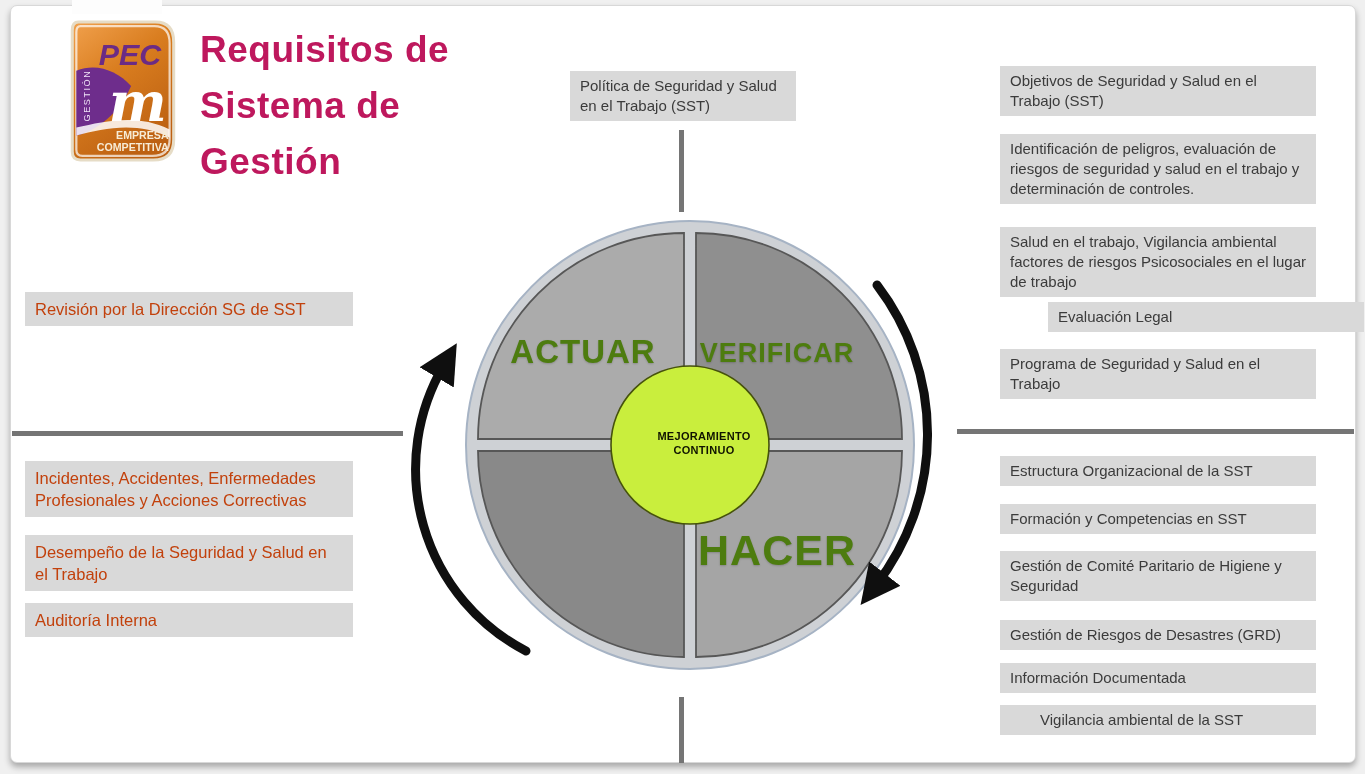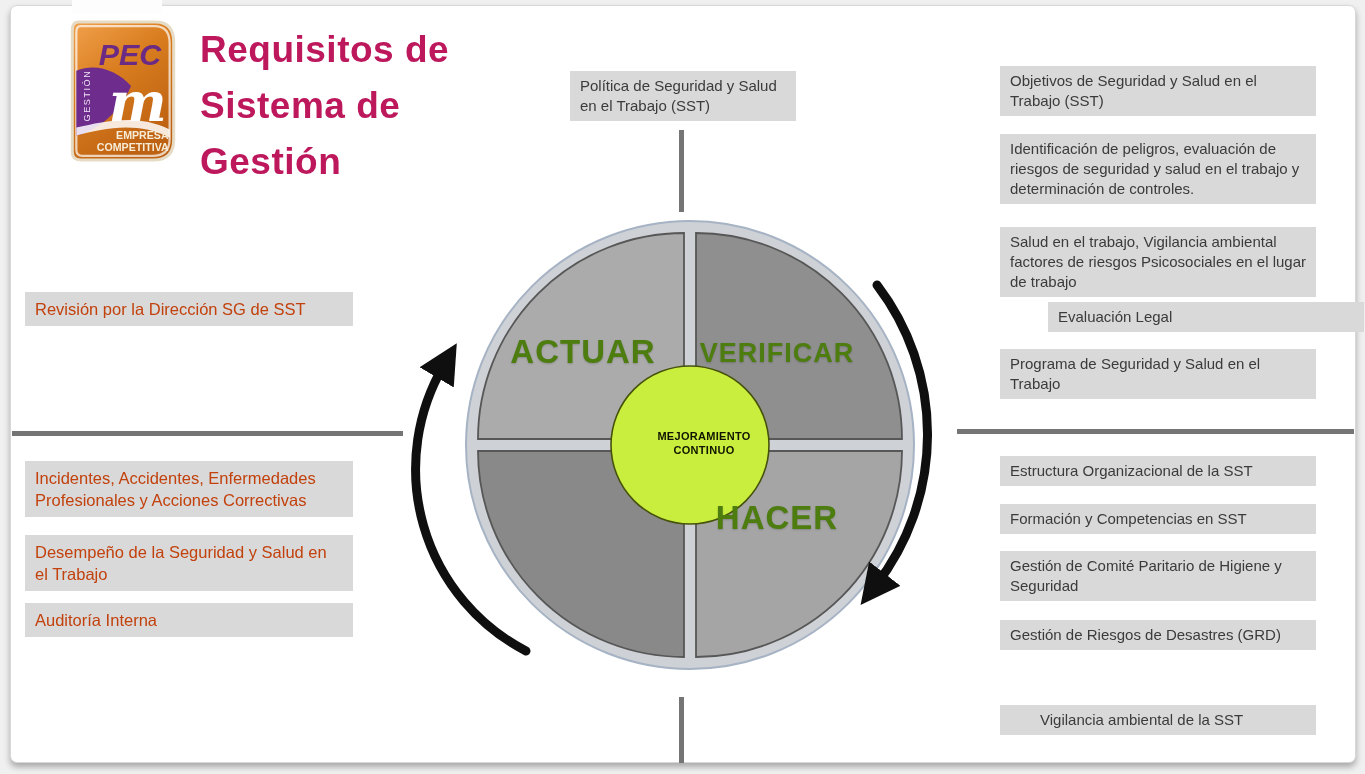--- a/index.html
+++ b/index.html
@@ -72,37 +72,38 @@
     <path d="M300,240 L300,34 A206,206 0 0 1 506,240 Z" transform="translate(6,-6)" stroke="#575757" stroke-width="1.8" fill="#8f8f8f"></path>
     <path d="M300,240 L94,240 A206,206 0 0 0 300,446 Z" transform="translate(-6,6)" stroke="#575757" stroke-width="1.8" fill="#898989"></path>
     <path d="M300,240 L300,446 A206,206 0 0 0 506,240 Z" transform="translate(6,6)" stroke="#575757" stroke-width="1.8" fill="#a5a5a5"></path>
     <circle cx="300" cy="240" r="79" stroke="#46520c" stroke-width="1.6" fill="#c9ee3d"></circle>
     <path d="M487,80 A246,246 0 0 1 486,380" fill="none" stroke="#0f0f0f" stroke-width="9" stroke-linecap="round" marker-end="url(#ah)"></path>
     <path d="M136,446 A205,205 0 0 1 54,160" fill="none" stroke="#0f0f0f" stroke-width="9" stroke-linecap="round" marker-end="url(#ah)"></path>
   </svg>
 
   <div class="qlabel" style="left:483px;top:333px;width:200px;font-size:33px;">ACTUAR</div>
   <div class="qlabel" style="left:677px;top:338px;width:200px;font-size:27px;">VERIFICAR</div>
-  <div class="qlabel" style="left:677px;top:499px;width:200px;font-size:33px;">HACER</div>
+  <div class="qlabel" style="left:677px;top:526px;width:200px;font-size:43px;">HACER</div>
   <div class="center-label">
     <div>MEJORAMIENTO</div>
     <div>CONTINUO</div>
   </div>
 
   <div class="box" style="left:570px;top:71px;width:226px;">Política de Seguridad y Salud en el Trabajo (SST)</div>
 
   <div class="box w-right" style="top:66px;">Objetivos de Seguridad y Salud en el Trabajo (SST)</div>
   <div class="box w-right" style="top:134px;">Identificación de peligros, evaluación de riesgos de seguridad y salud en el trabajo y determinación de controles.</div>
   <div class="box w-right" style="top:227px;">Salud en el trabajo, Vigilancia ambiental factores de riesgos Psicosociales en el lugar de trabajo</div>
   <div class="box w-right" style="top:302px;margin-left:48px;">Evaluación Legal</div>
   <div class="box w-right" style="top:349px;">Programa de Seguridad y Salud en el Trabajo</div>
 
   <div class="box w-right" style="top:456px;">Estructura Organizacional de la SST</div>
   <div class="box w-right" style="top:504px;">Formación y Competencias en SST</div>
   <div class="box w-right" style="top:551px;">Gestión de Comité Paritario de Higiene y Seguridad</div>
   <div class="box w-right" style="top:620px;">Gestión de Riesgos de Desastres (GRD)</div>
+  <div class="box w-right" style="top:663px;">Información Documentada</div>
   <div class="box w-right" style="top:705px;padding-left:40px;">Vigilancia ambiental de la SST</div>
 
   <div class="box w-left left-style" style="top:292px;">Revisión por la Dirección SG de SST</div>
   <div class="box w-left left-style" style="top:461px;">Incidentes, Accidentes, Enfermedades Profesionales y Acciones Correctivas</div>
   <div class="box w-left left-style" style="top:535px;">Desempeño de la Seguridad y Salud en el Trabajo</div>
   <div class="box w-left left-style" style="top:603px;">Auditoría Interna</div>
 </div>
 
 </body></html>

